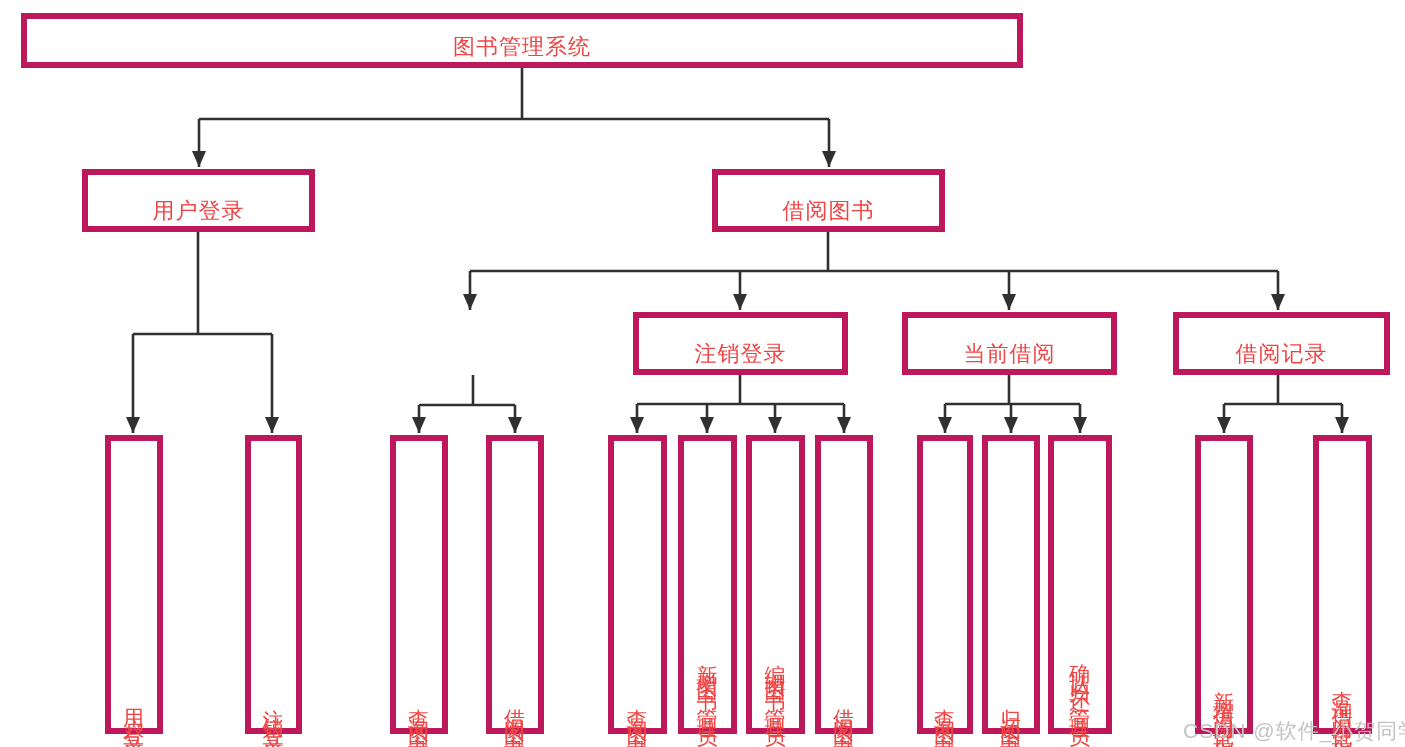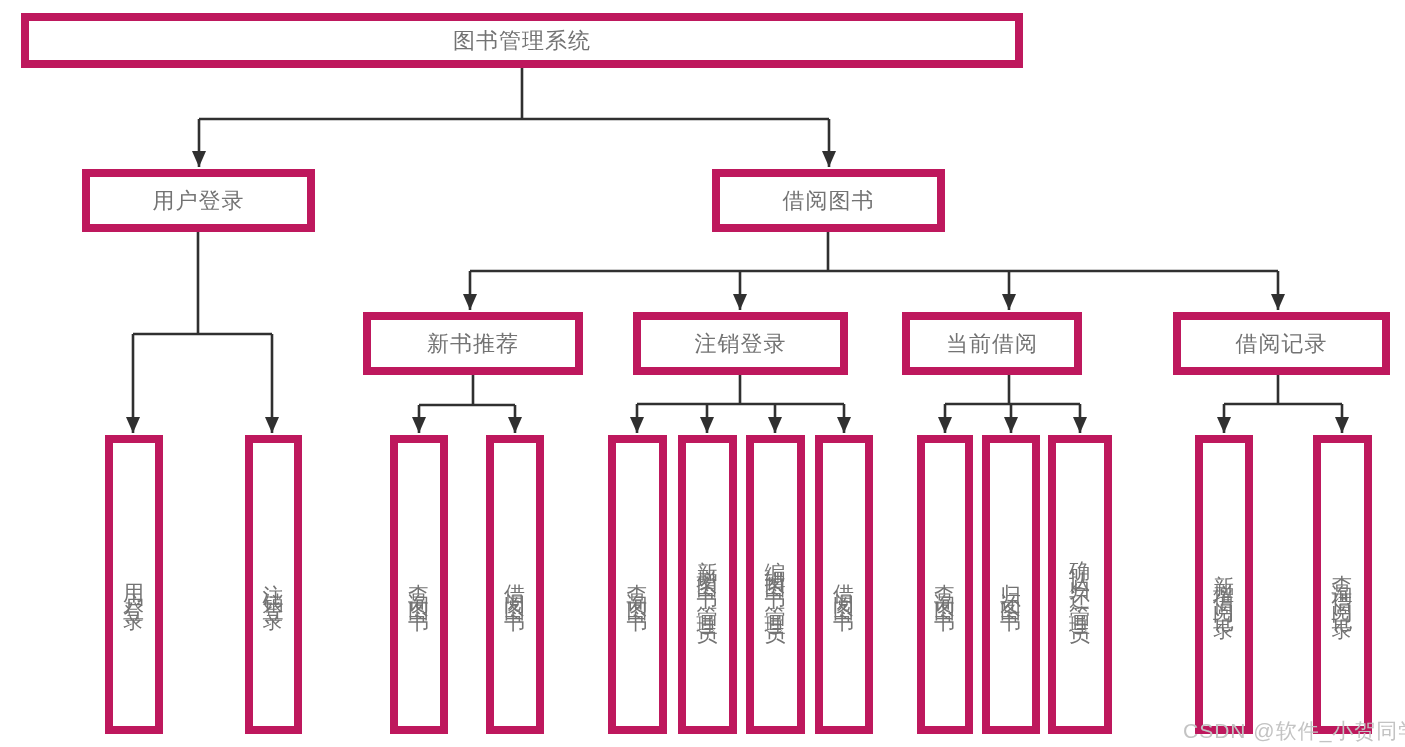--- a/index.html
+++ b/index.html
@@ -1,23 +1,23 @@
 <!DOCTYPE html>
 <html><head>
 <meta charset="utf-8">
 <style>
   html, body { margin: 0; padding: 0; background: #ffffff; }
   body { width: 1405px; height: 747px; overflow: hidden;
          font-family: "Liberation Sans", sans-serif; }
   .stage { position: relative; width: 1405px; height: 747px; background: #ffffff; }
   .connectors { position: absolute; left: 0; top: 0; z-index: 1; }
   .node { position: absolute; z-index: 2; box-sizing: border-box;
-          background: #ffffff; border: 8px solid #be185d;
-          display: flex; align-items: center; justify-content: center;
-          color: #737373; }
+          background: #ffffff; border: 6px solid #be185d;
+          display: flex; align-items: flex-end; justify-content: center;
+          color: #ef4444; }
   .hnode span { font-size: 22px; letter-spacing: 1px; white-space: nowrap; }
   .leaf span { writing-mode: vertical-rl; font-size: 21px; line-height: 1;
                letter-spacing: 9px; white-space: nowrap; }
   .watermark { position: absolute; z-index: 3; left: 1183px; top: 717px;
                font-size: 21px; color: #c3c3c3; letter-spacing: 1px;
                white-space: nowrap; }
 </style>
 </head>
 <body>
 
@@ -67,27 +67,24 @@
     <span>图书管理系统</span>
   </div>
 
   <div class="node hnode" style="left:82px; top:169px; width:233px; height:63px;">
     <span>用户登录</span>
   </div>
   <div class="node hnode" style="left:712px; top:169px; width:233px; height:63px;">
     <span>借阅图书</span>
   </div>
 
-  <div class="node hnode" style="left:363px; top:312px; width:220px; height:63px;">
-    <span>新书推荐</span>
-  </div>
   <div class="node hnode" style="left:633px; top:312px; width:215px; height:63px;">
     <span>注销登录</span>
   </div>
-  <div class="node hnode" style="left:902px; top:312px; width:180px; height:63px;">
+  <div class="node hnode" style="left:902px; top:312px; width:215px; height:63px;">
     <span>当前借阅</span>
   </div>
   <div class="node hnode" style="left:1173px; top:312px; width:217px; height:63px;">
     <span>借阅记录</span>
   </div>
 
   <div class="node leaf" style="left:105px; top:435px; width:58px; height:299px;">
     <span>用户登录</span>
   </div>
   <div class="node leaf" style="left:245px; top:435px; width:57px; height:299px;">

